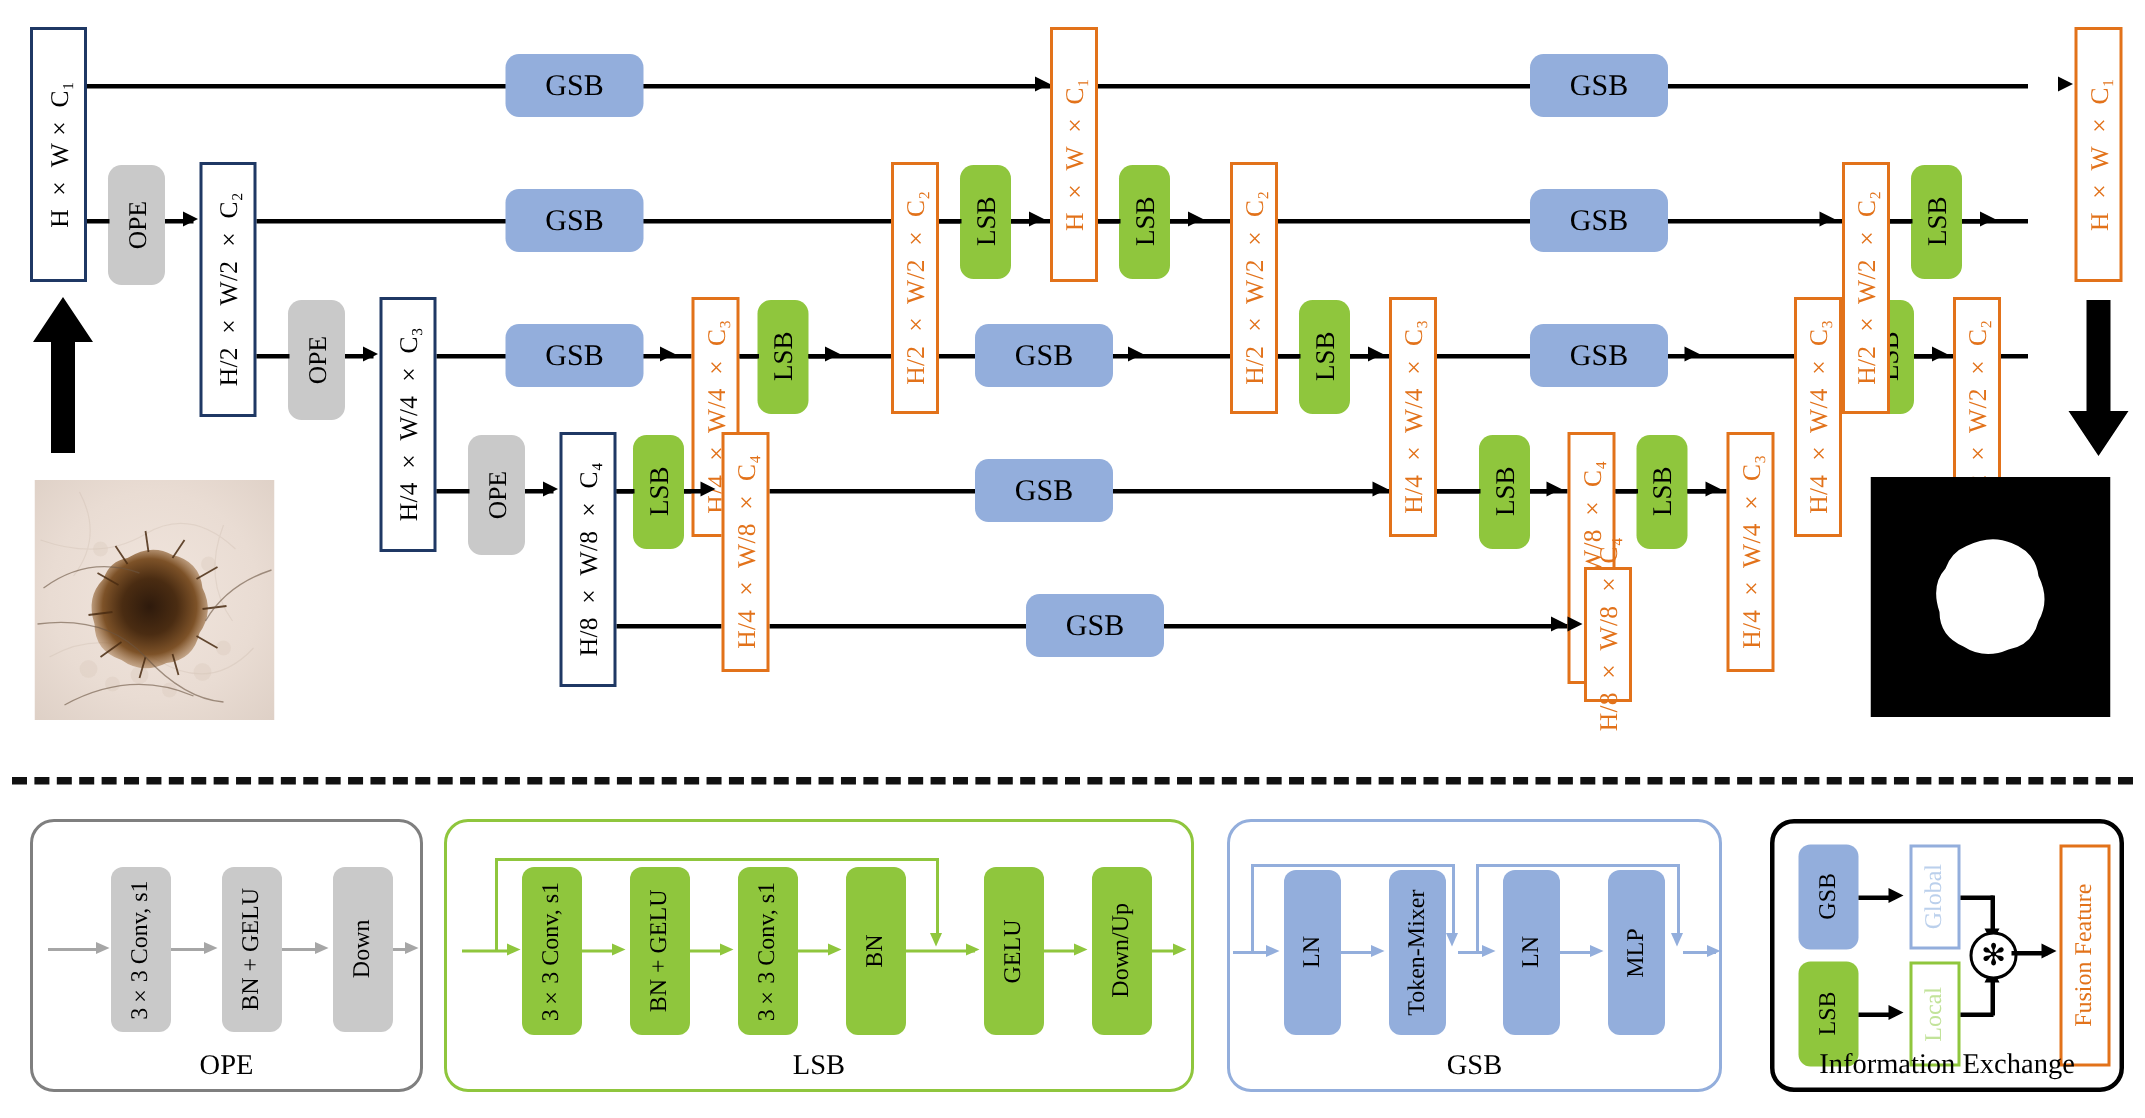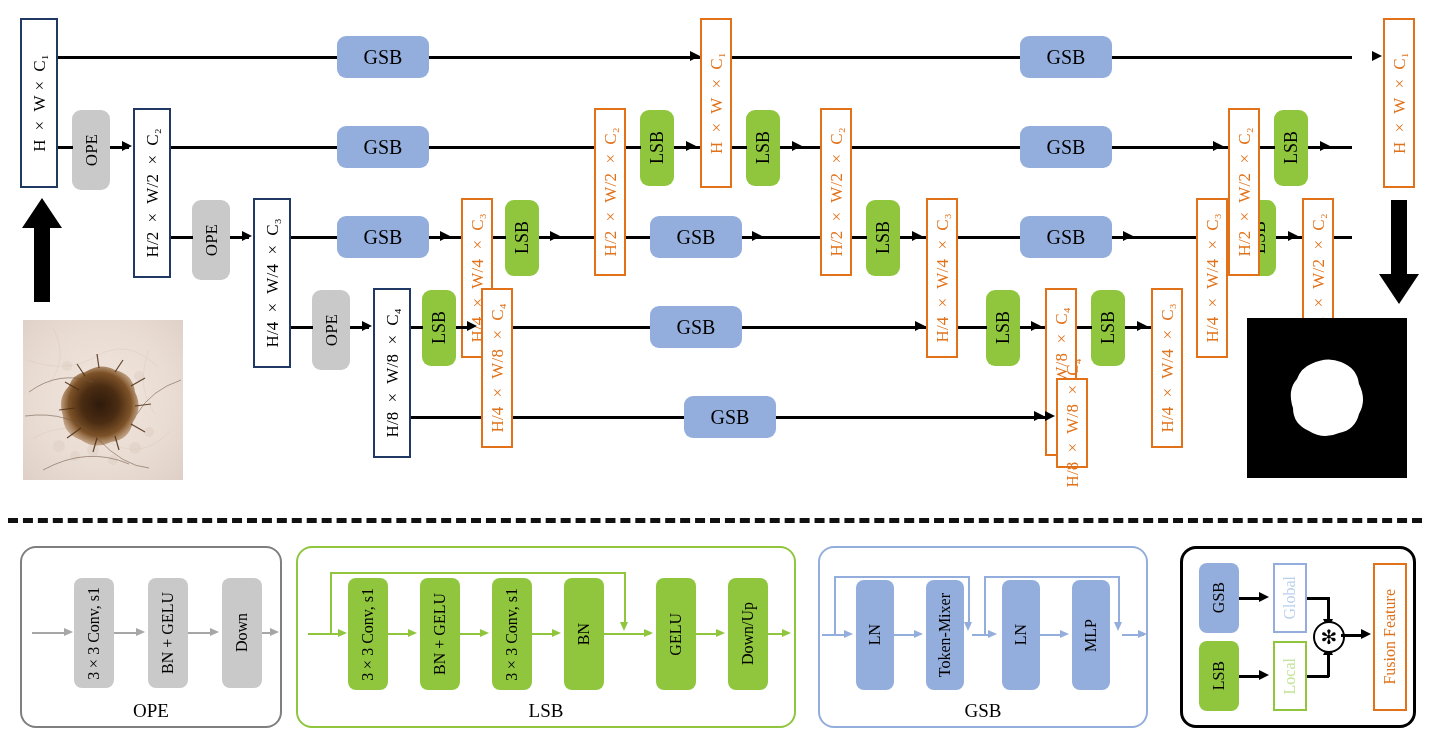--- a/index.html
+++ b/index.html
@@ -500,15 +500,16 @@
       <span>✻</span>
     </div>
 
     <div class="cl" style="left:158px;top:85px;width:24px;background:#000;height:2.5px;"></div>
     <div class="ca" style="left:178px;top:80px;border-top:5.5px solid transparent;border-bottom:5.5px solid transparent;border-left:10px solid #000;"></div>
 
     <div class="ie-lbl" style="left:190px;top:14px;width:34px;height:148px;border:2.5px solid #E2721A;">
       <span class="vtxt" style="color:#E2721A;">Fusion Feature</span>
     </div>
 
+    <div class="panel-title">Information Exchange</div>
   </div>
 
 </div>
 
 </body></html>

